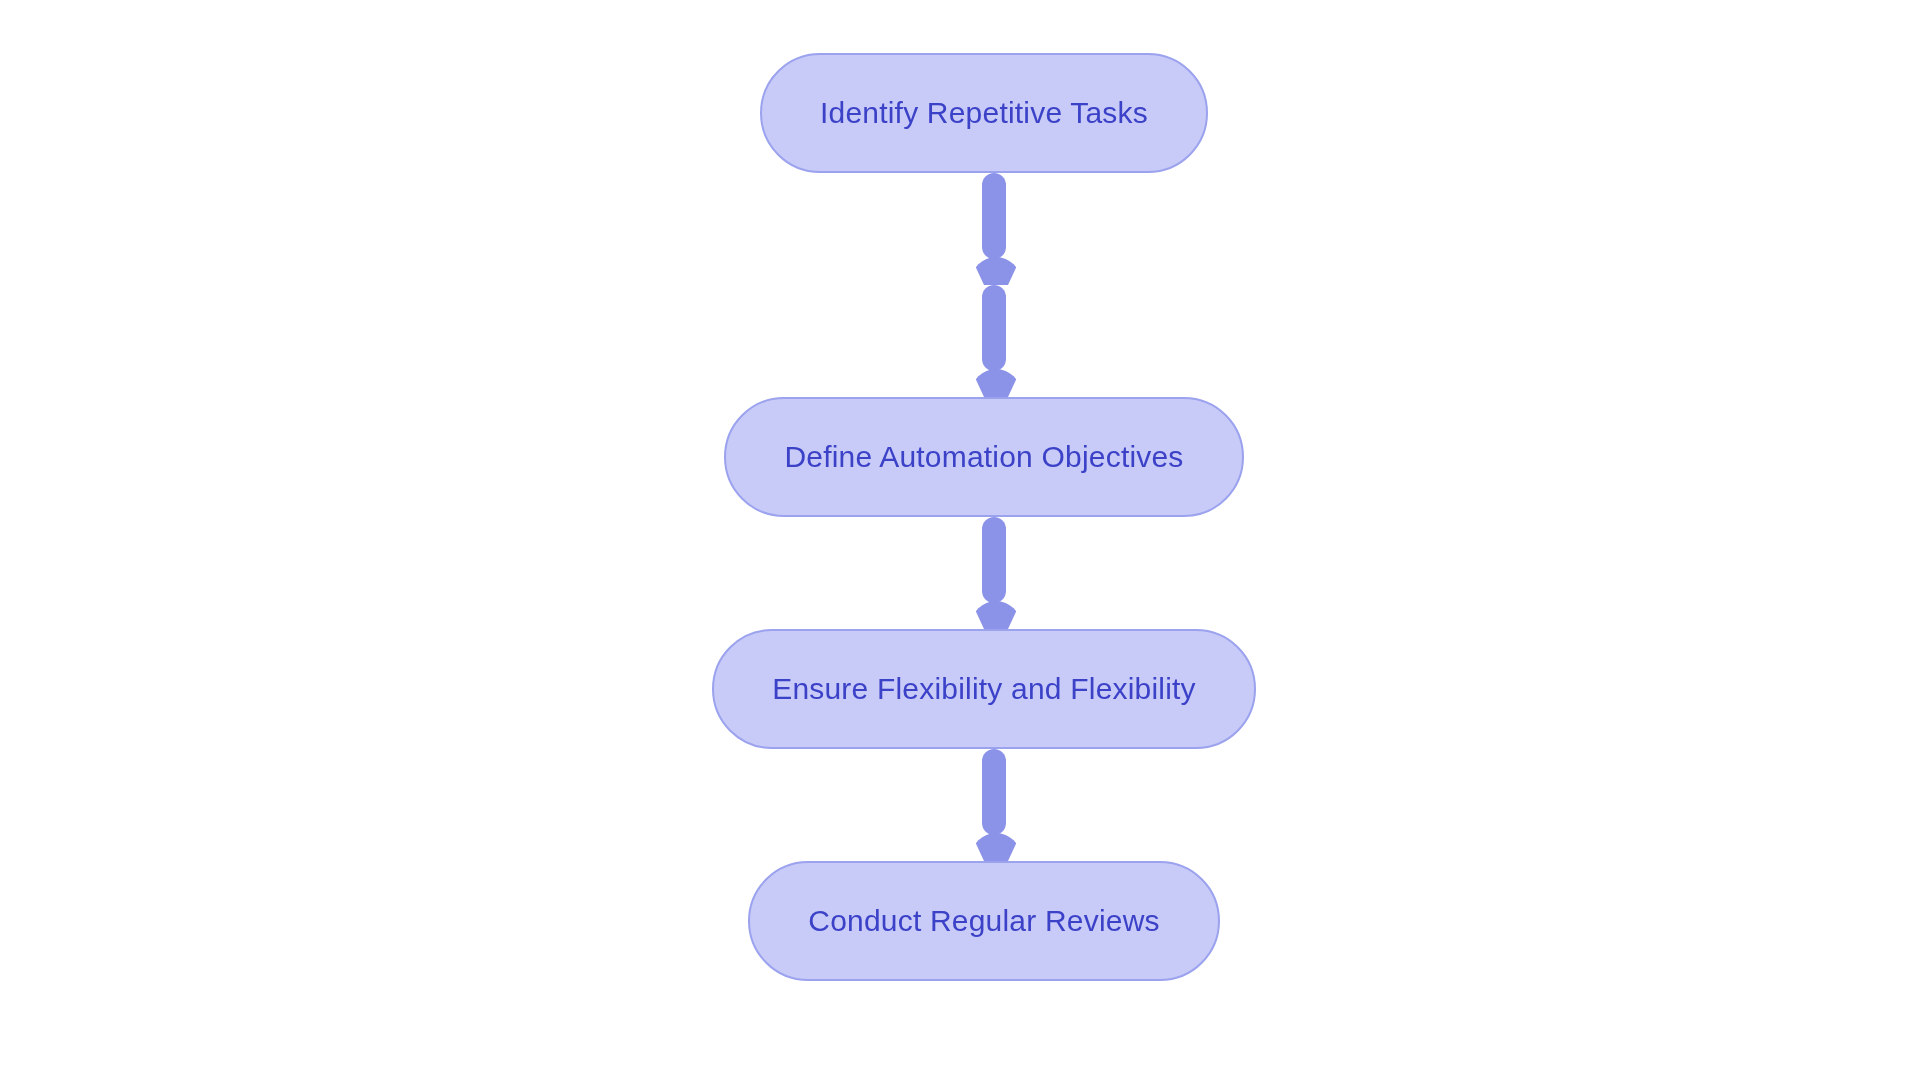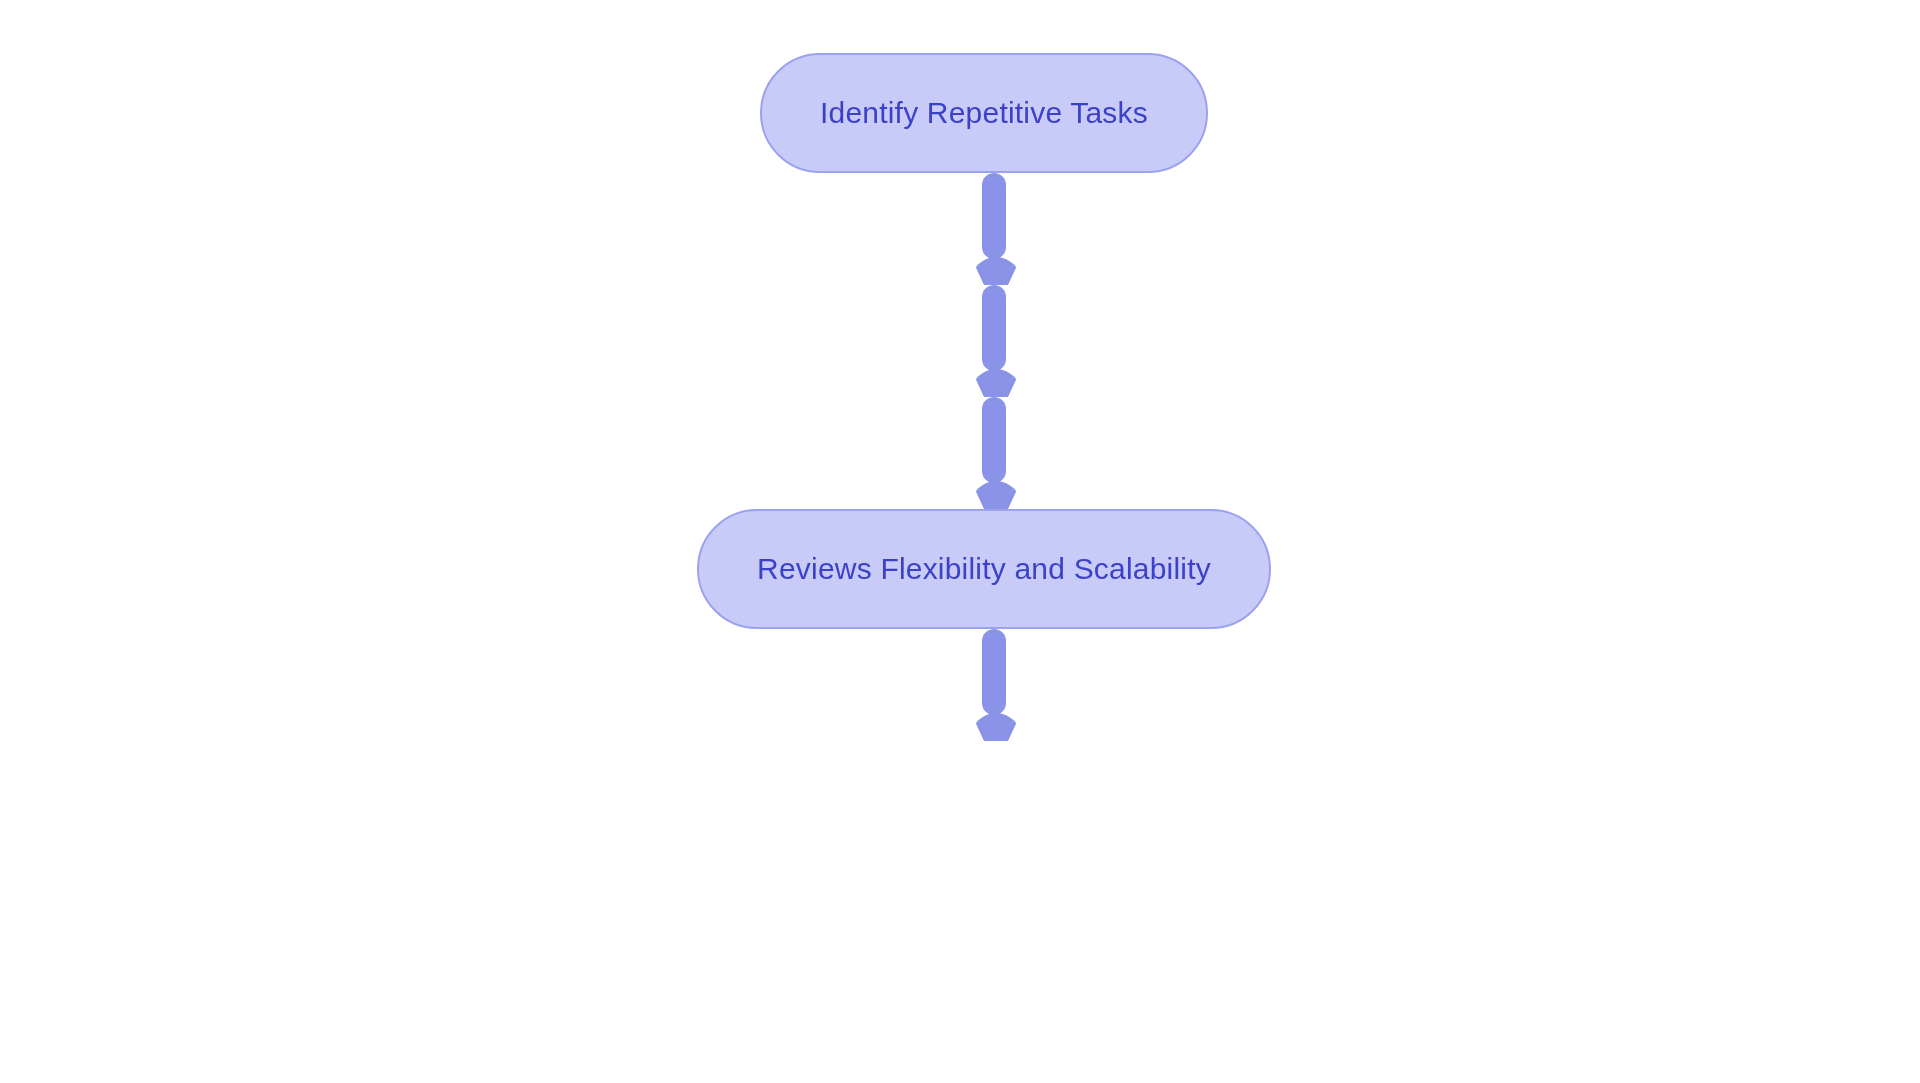--- a/index.html
+++ b/index.html
@@ -91,30 +91,36 @@
       <div class="connector-shaft"></div>
       <div class="connector-head"></div>
     </div>
 
 
     <div class="connector">
       <div class="connector-shaft"></div>
       <div class="connector-head"></div>
     </div>
 
+    <div class="node">
+      <span class="node-label">Define Automation Objectives</span>
+    </div>
 
     <div class="connector">
       <div class="connector-shaft"></div>
       <div class="connector-head"></div>
     </div>
 
     <div class="node">
-      <span class="node-label">Reviews Flexibility and Scalability</span>
+      <span class="node-label">Ensure Flexibility and Flexibility</span>
     </div>
 
     <div class="connector">
       <div class="connector-shaft"></div>
       <div class="connector-head"></div>
     </div>
 
+    <div class="node">
+      <span class="node-label">Conduct Regular Reviews</span>
+    </div>
 
   </div>
 </div>
 
 </body></html>

